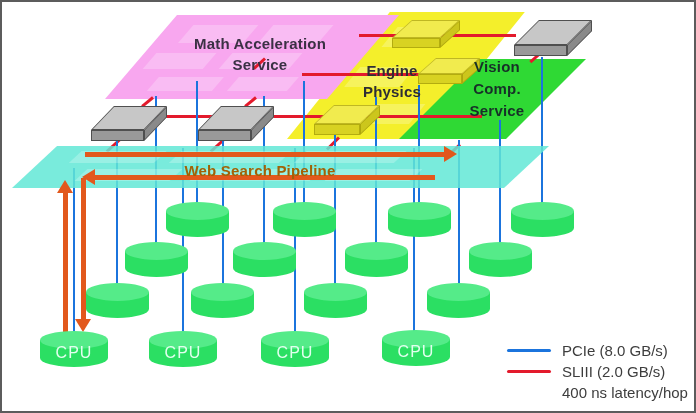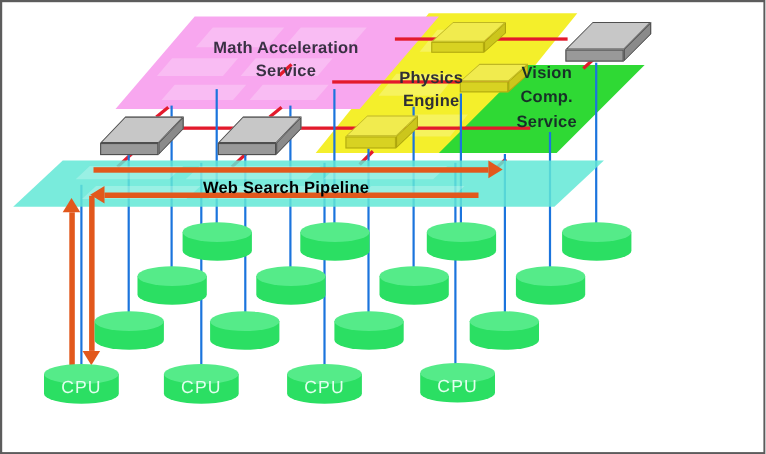--- a/index.html
+++ b/index.html
@@ -163,29 +163,43 @@
         <div class="cyl-body" style="top: 9px; height: 27px; background: rgb(43, 223, 99);"></div>
         <div class="cyl-top" style="height: 18px; background: rgb(85, 235, 137);"></div>
         <div class="cpu-label">CPU</div>
       </div>
       <div class="cyl" style="left: 380px; top: 328px; width: 68px; height: 36px;">
         <div class="cyl-body" style="top: 9px; height: 27px; background: rgb(43, 223, 99);"></div>
         <div class="cyl-top" style="height: 18px; background: rgb(85, 235, 137);"></div>
         <div class="cpu-label">CPU</div>
       </div>
       <div class="plane-label" style="left: 345px; top: 58px; width: 90px; font-size: 15px; line-height: 21px; color: rgb(46, 46, 53);">
+        <div>Engine</div>
         <div>Physics</div>
-        <div>Engine</div>
       </div>
       <div class="plane-label" style="left: 148px; top: 31px; width: 220px; font-size: 15px; line-height: 21px; color: rgb(58, 49, 68);">
         <div>Math Acceleration</div>
         <div>Service</div>
       </div>
       <div class="plane-label" style="left: 450px; top: 54px; width: 90px; font-size: 15px; line-height: 22px; color: rgb(23, 48, 40);">
         <div>Vision</div>
         <div>Comp.</div>
         <div>Service</div>
       </div>
-      <div class="plane-label" style="left: 158px; top: 160px; width: 200px; font-size: 15px; line-height: 18px; color: #000000;">
+      <div class="plane-label" style="left: 158px; top: 160px; width: 200px; font-size: 15px; line-height: 18px; color: #a16207;">
         <div>Web Search Pipeline</div>
       </div>
     </div>
+  <div class="legend">
+    <div class="lrow">
+      <span class="lswatch" style="background: rgb(27, 116, 221);"></span>
+      <span class="llabel">PCIe (8.0 GB/s)</span>
+    </div>
+    <div class="lrow">
+      <span class="lswatch" style="background: rgb(227, 26, 44);"></span>
+      <span class="llabel">SLIII (2.0 GB/s)</span>
+    </div>
+    <div class="lrow">
+      <span class="lswatch" style="visibility: hidden;"></span>
+      <span class="llabel">400 ns latency/hop</span>
+    </div>
+  </div>
 </div>
 
 </body></html>

